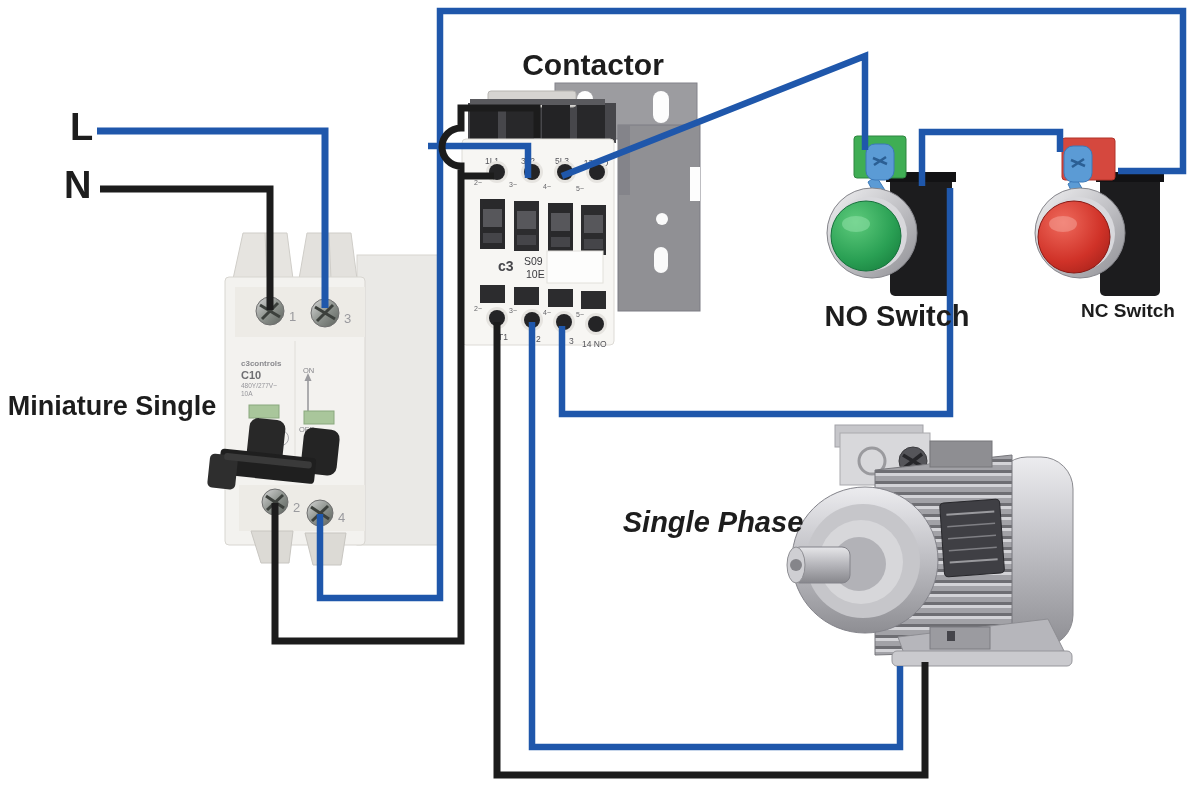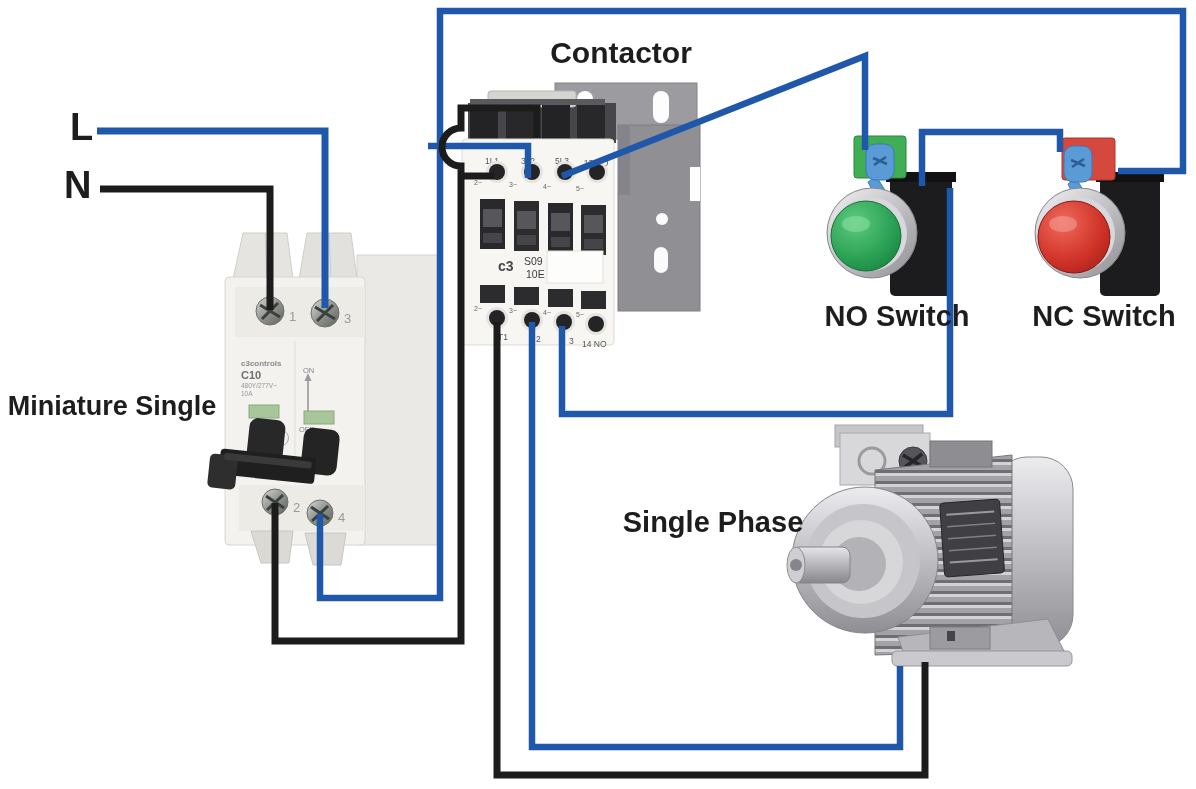--- a/index.html
+++ b/index.html
@@ -4,25 +4,25 @@
 <style>
   html,body{margin:0;padding:0;background:#ffffff;}
   #stage{position:relative;width:1196px;height:789px;background:#ffffff;overflow:hidden;
          font-family:"Liberation Sans",sans-serif;}
   .comp{position:absolute;z-index:2;}
   #wire-overlay{position:absolute;left:0;top:0;z-index:5;pointer-events:none;}
   .lbl{position:absolute;z-index:6;color:#1d1d1d;font-weight:600;white-space:nowrap;}
   .lbl.center{transform:translateX(-50%);text-align:center;}
   .lbl-l{left:70px;top:106px;font-size:38px;font-weight:600;}
   .lbl-n{left:64px;top:164px;font-size:38px;font-weight:600;}
-  .lbl-contactor{left:593px;top:36px;font-size:30px;margin-left:28px;}
+  .lbl-contactor{left:593px;top:48px;font-size:30px;}
   .lbl-breaker{left:112px;top:390px;font-size:27px;line-height:33px;}
   .lbl-no{left:857px;top:300px;font-size:29px;margin-left:40px;}
-  .lbl-nc{left:1104px;top:300px;font-size:29px;}
-  .lbl-motor{left:713px;top:506px;font-size:29px;line-height:33px;}
+  .lbl-nc{left:1128px;top:300px;font-size:19px;}
+  .lbl-motor{left:713px;top:506px;font-size:29px;line-height:33px;font-style:italic;}
   svg text{font-family:"Liberation Sans",sans-serif;}
 </style>
 </head>
 <body>
 
 <div id="stage">
 
   <svg class="comp" style="left:205px;top:225px" width="245" height="345" viewBox="0 0 245 345">
     <defs>
       <linearGradient id="bscr" x1="0" y1="0" x2="1" y2="1">

